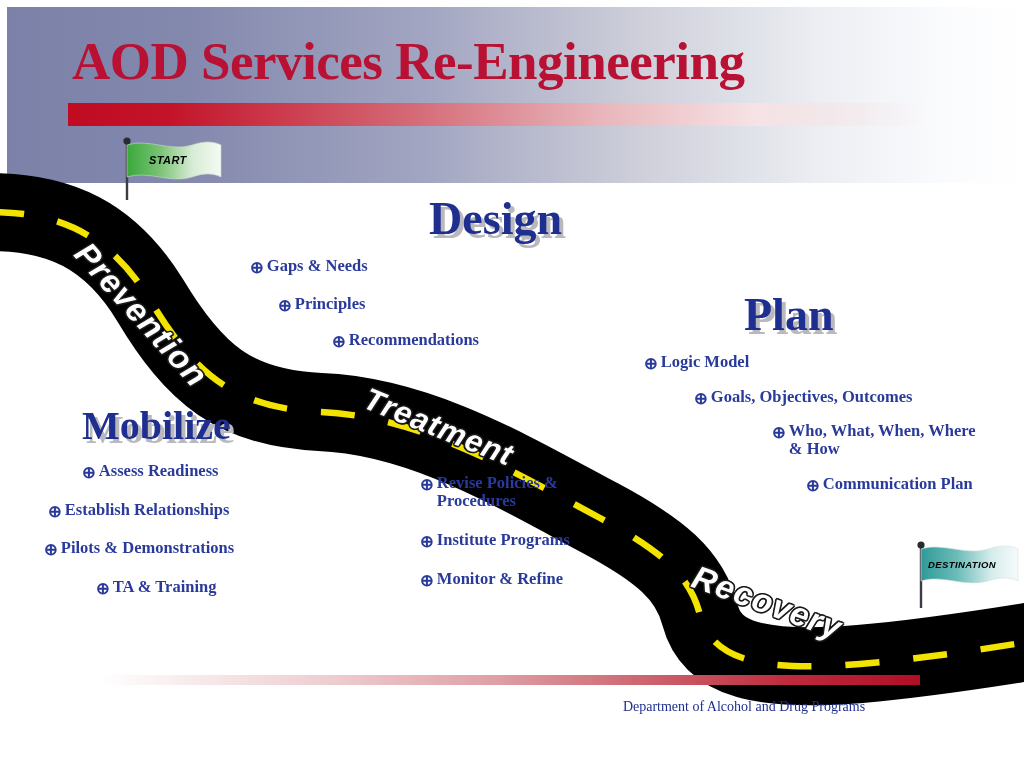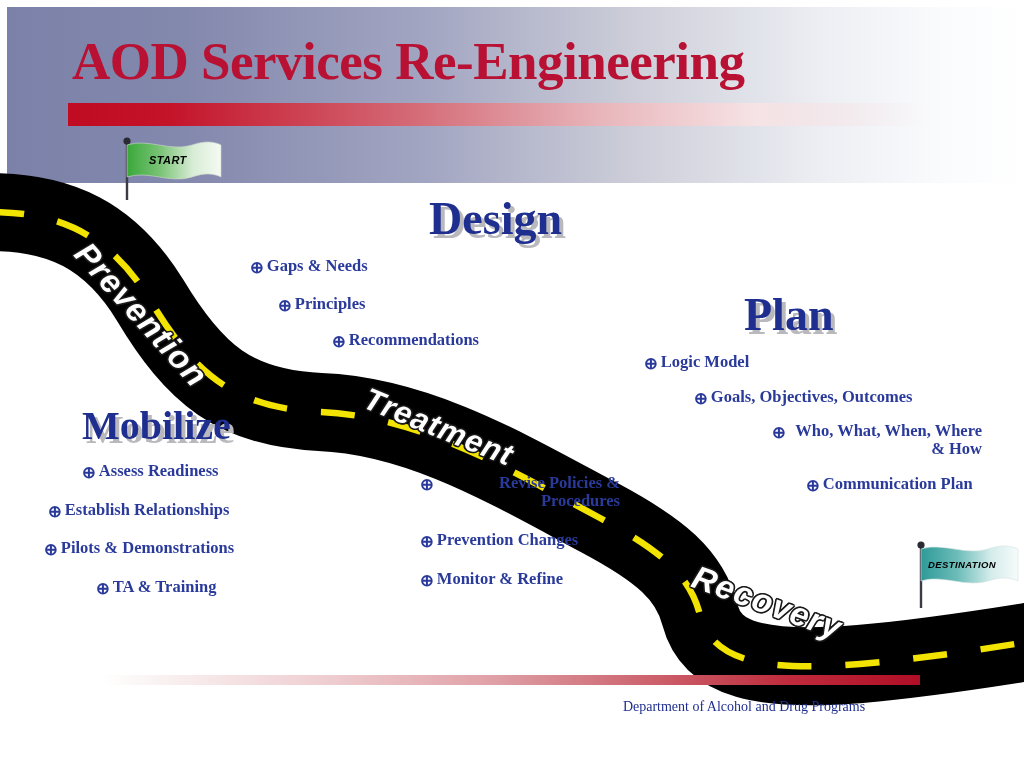--- a/index.html
+++ b/index.html
@@ -153,21 +153,21 @@
     line-height: 1.12;
     white-space: nowrap;
   }
   .bullet-glyph {
     flex: 0 0 auto;
     margin-right: 3px;
     margin-top: 3px;
     line-height: 1;
   }
   .bullet-text { flex: 0 1 auto; }
-  .bullet-text.wrap { white-space: normal; text-align: right; }
+  .bullet-text.wrap { white-space: normal; text-align: left; }
 
   
   #sect-design { left: 232px; top: 196px; width: 330px; text-align: right; }
   #sect-design .sect-title { font-size: 46px; padding-left: 14px; }
   #d-b0 { margin-left: 18px; margin-top: 15px; }
   #d-b1 { margin-left: 46px; margin-top: 18px; }
   #d-b2 { margin-left: 100px; margin-top: 17px; }
 
   
   #sect-plan { left: 638px; top: 292px; width: 386px; }
@@ -343,21 +343,21 @@
     </div>
   </div>
 
   <div class="section" id="sect-implement">
     <div class="bullet-row" id="i-b0">
       <span class="bullet-glyph">⊕</span>
       <span class="bullet-text wrap">Revise Policies &amp; Procedures</span>
     </div>
     <div class="bullet-row" id="i-b1">
       <span class="bullet-glyph">⊕</span>
-      <span class="bullet-text">Prevention Changes</span>
+      <span class="bullet-text">Institute Programs</span>
     </div>
     <div class="bullet-row" id="i-b2">
       <span class="bullet-glyph">⊕</span>
       <span class="bullet-text">Monitor &amp; Refine</span>
     </div>
   </div>
 
   <div id="footer-rule"></div>
   <div id="footer">
     <div>Department of Alcohol and Drug Programs</div>

